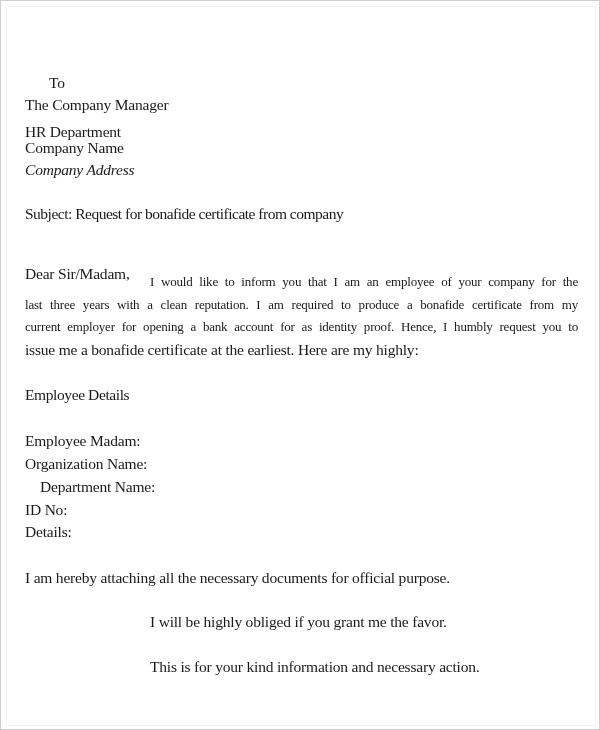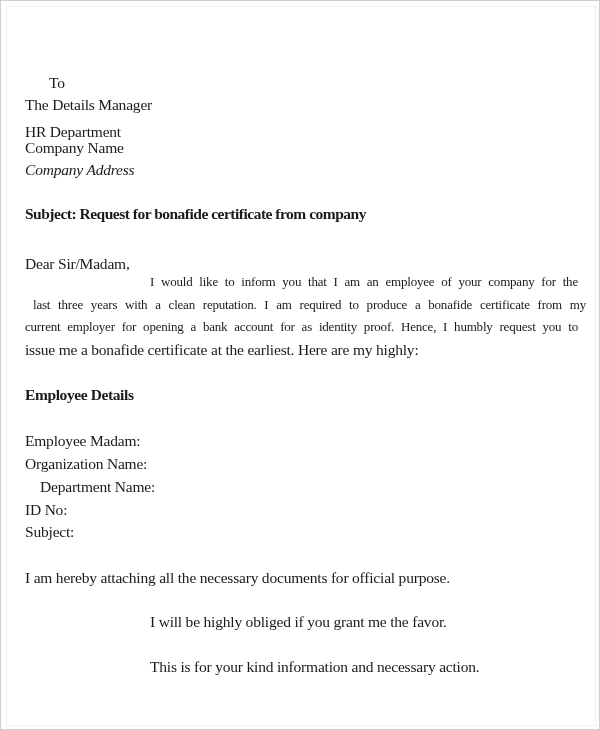--- a/index.html
+++ b/index.html
@@ -29,21 +29,21 @@
       border: 1px solid #f1f1f1;
     }
     .line {
       position: absolute;
       left: 25px;
       font-size: 15.5px;
       line-height: 18px;
       white-space: nowrap;
       letter-spacing: -0.2px;
     }
-    .bold { font-weight: bold; }
+    .bold { font-weight: normal; }
     .justify-line {
       position: absolute;
       left: 25px;
       width: 553px;
       font-size: 13px;
       line-height: 18px;
       text-align: justify;
       text-align-last: justify;
       white-space: nowrap;
       letter-spacing: -0.2px;
@@ -57,36 +57,36 @@
     }
   </style>
 </head>
 <body>
 
 <div class="page-frame">
   <div class="page-inner"></div>
 </div>
 
 <div class="line" style="top:74px;margin-left:24px;">To</div>
-<div class="line" style="top:96px;">The Details Manager</div>
+<div class="line" style="top:96px;">The Company Manager</div>
 <div class="line" style="top:123px;text-align:right;">HR Department</div>
 <div class="line" style="top:139px;">Company Name</div>
 <div class="line" style="top:161px;font-style:italic;">Company Address</div>
 
 <div class="line bold" style="top:205px; letter-spacing:-0.5px;">Subject: Request for bonafide certificate from company</div>
 
-<div class="line" style="top:255px;">Dear Sir/Madam,</div>
+<div class="line" style="top:265px;">Dear Sir/Madam,</div>
 
 <div class="justify-line first" style="top:273px;">I would like to inform you that I am an employee of your company for the</div>
-<div class="justify-line" style="top:296px;margin-left:8px;">last three years with a clean reputation. I am required to produce a bonafide certificate from my</div>
+<div class="justify-line" style="top:296px;">last three years with a clean reputation. I am required to produce a bonafide certificate from my</div>
 <div class="justify-line" style="top:318px;">current employer for opening a bank account for as identity proof. Hence, I humbly request you to</div>
 <div class="line" style="top:341px;">issue me a bonafide certificate at the earliest. Here are my highly:</div>
 
 <div class="line bold" style="top:386px; letter-spacing:-0.4px;">Employee Details</div>
 <div class="line" style="top:432px;">Employee Madam:</div>
 <div class="line" style="top:455px;">Organization Name:</div>
 <div class="line" style="top:478px;margin-left:15px;">Department Name:</div>
 <div class="line" style="top:501px;">ID No:</div>
-<div class="line" style="top:523px;">Subject:</div>
+<div class="line" style="top:523px;">Details:</div>
 
 <div class="line" style="top:569px;">I am hereby attaching all the necessary documents for official purpose.</div>
 <div class="line indented" style="top:613px;">I will be highly obliged if you grant me the favor.</div>
 <div class="line indented" style="top:658px;">This is for your kind information and necessary action.</div>
 
 </body></html>

